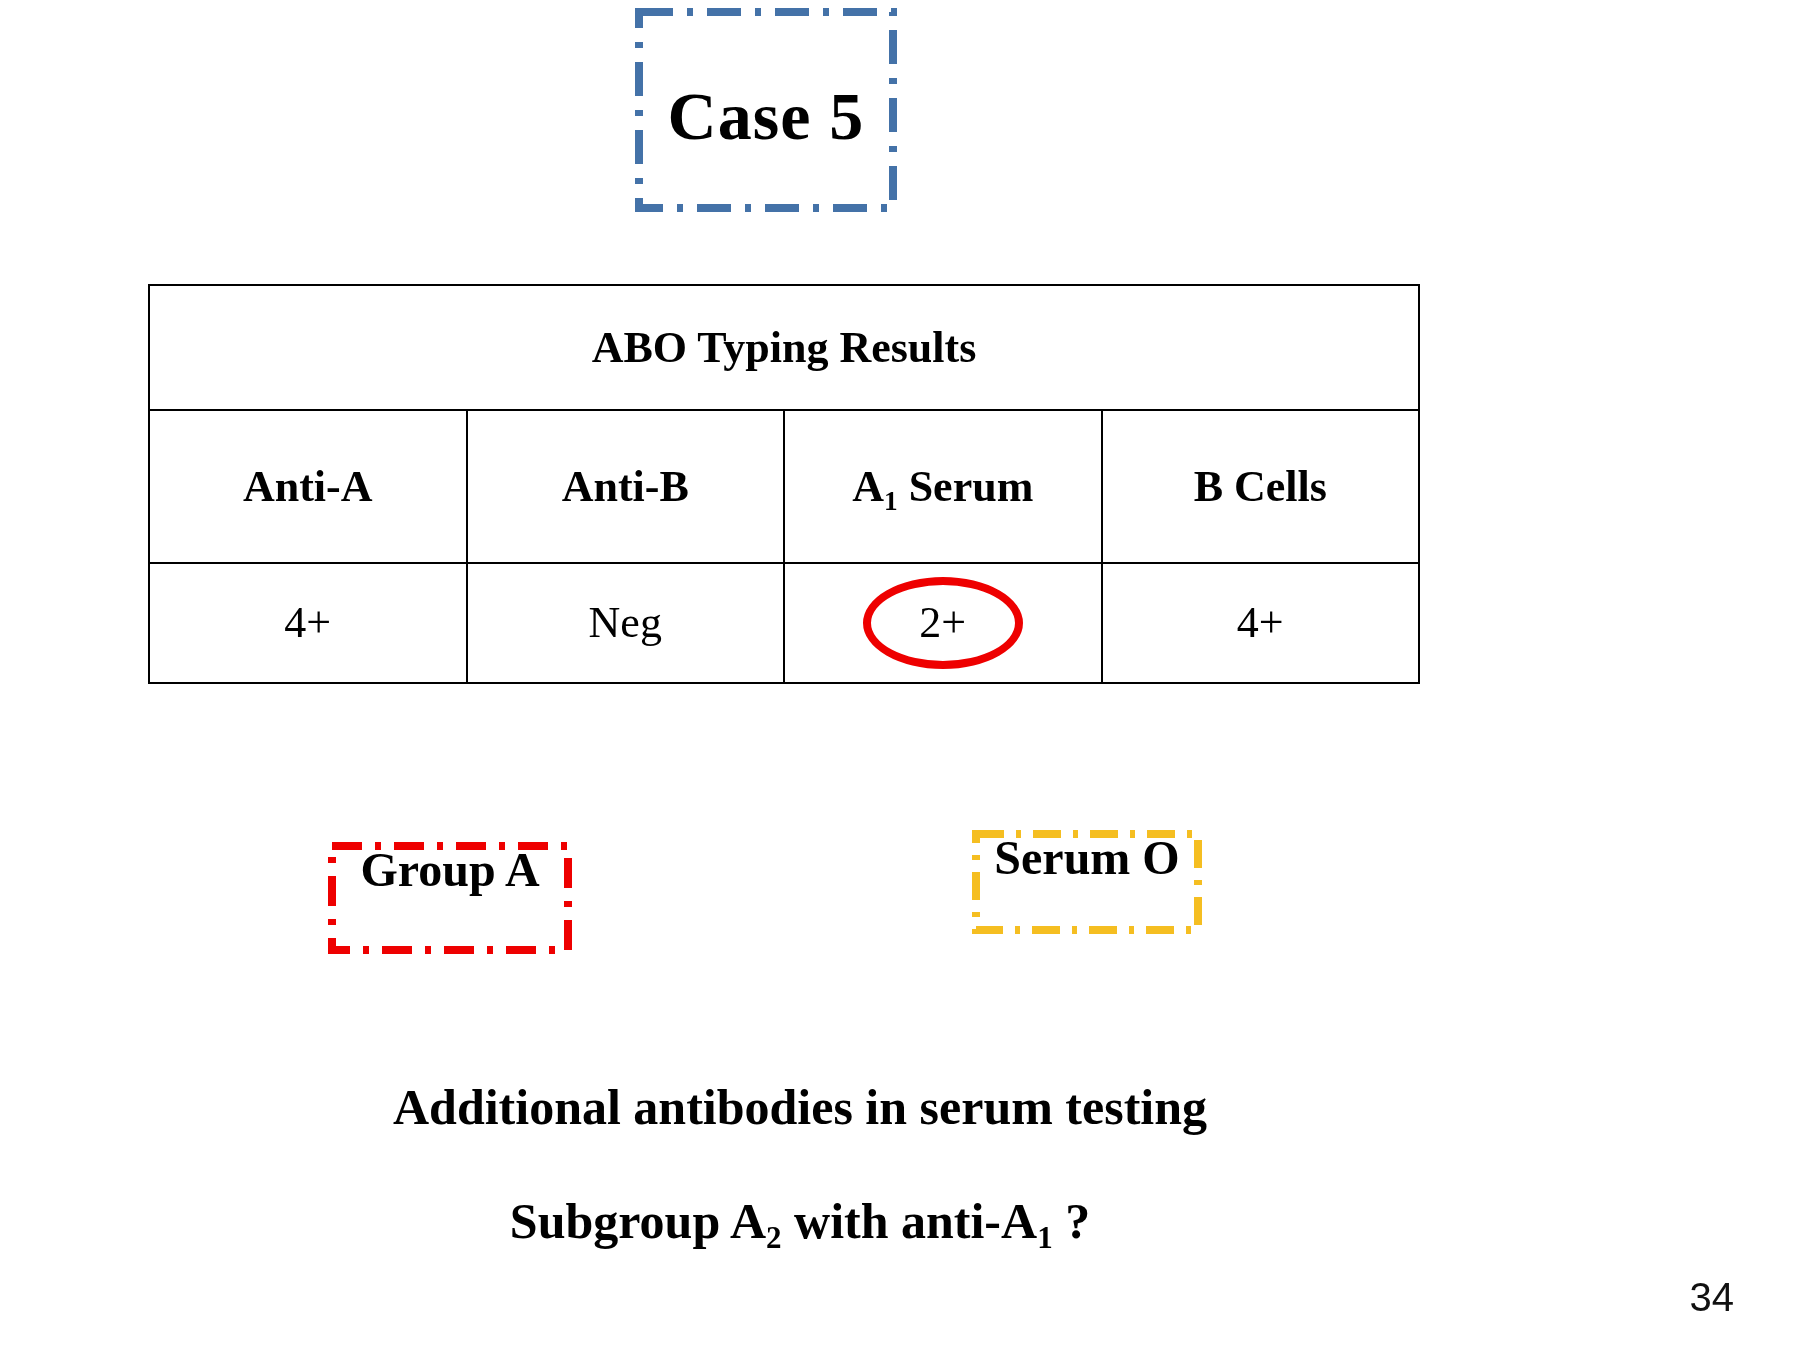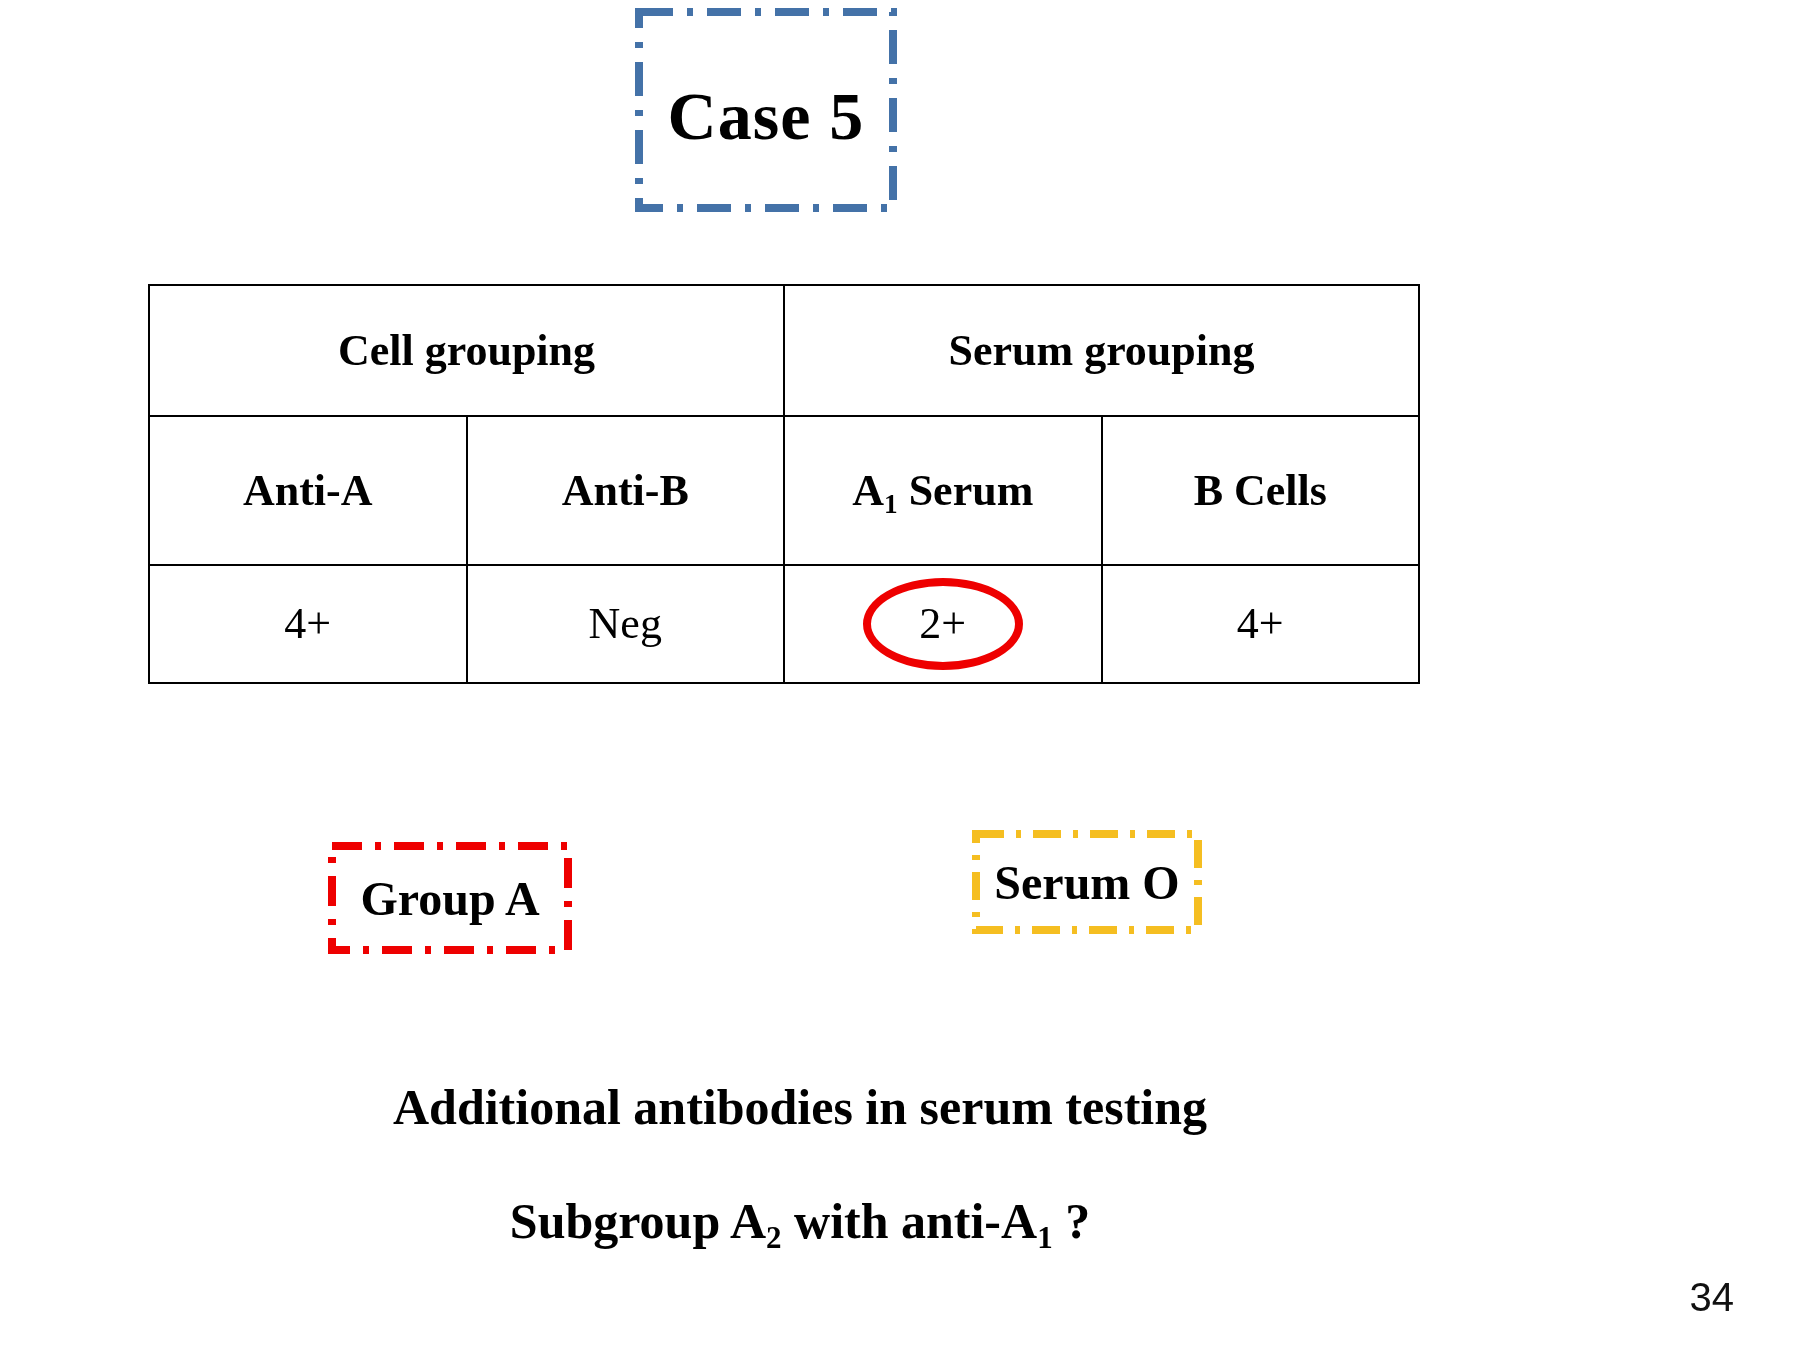--- a/index.html
+++ b/index.html
@@ -81,21 +81,20 @@
     border: 8px solid #EE0000;
     border-radius: 50%;
     box-sizing: border-box;
   }
 
   
   .callout {
     position: absolute;
     box-sizing: border-box;
     display: flex;
-    align-items: center;
     justify-content: center;
   }
   .callout-text {
     font-weight: bold;
     font-size: 48px;
     white-space: nowrap;
     font-family: "Liberation Serif", "DejaVu Serif", serif;
   }
   #group-a-box { left: 328px; top: 842px; width: 244px; height: 112px; }
   #group-o-box { left: 972px; top: 830px; width: 230px; height: 104px; }
@@ -130,23 +129,22 @@
   <svg class="dashdot-svg" width="262" height="204" viewBox="0 0 262 204">
     <rect x="4" y="4" width="254" height="196" fill="none" stroke="#4472A8" stroke-width="8" stroke-dasharray="34 14 6 14" stroke-linecap="butt"></rect>
   </svg>
   <div style="position:absolute;inset:0;display:flex;align-items:center;justify-content:center;">
     <span id="title-text">Case 5</span>
   </div>
 </div>
 
 <table id="abo-table">
   <tbody>
-    <tr class="row-group">
-      <td colspan="2" class="hdr">Cell grouping</td>
-      <td colspan="2" class="hdr">Serum grouping</td>
+    <tr class="row-title">
+      <td colspan="4" class="hdr hdr-main">ABO Typing Results</td>
     </tr>
     <tr class="row-colhdr">
       <td class="hdr">
         <span>Anti-A</span>
       </td>
       <td class="hdr">
         <span>Anti-B</span>
       </td>
       <td class="hdr">
         <span>A</span><sub>1</sub><span> Serum</span>

